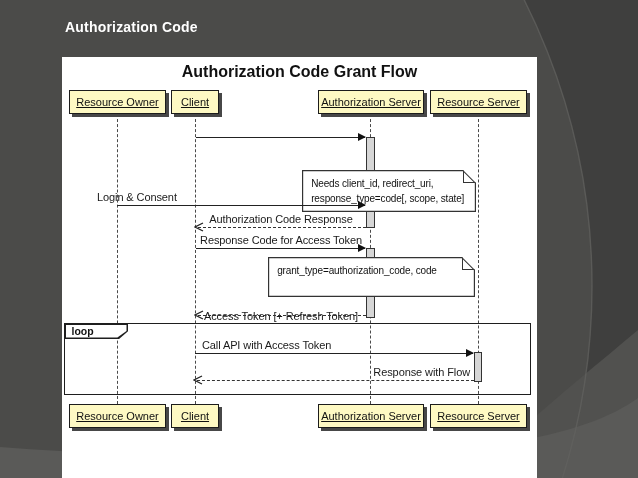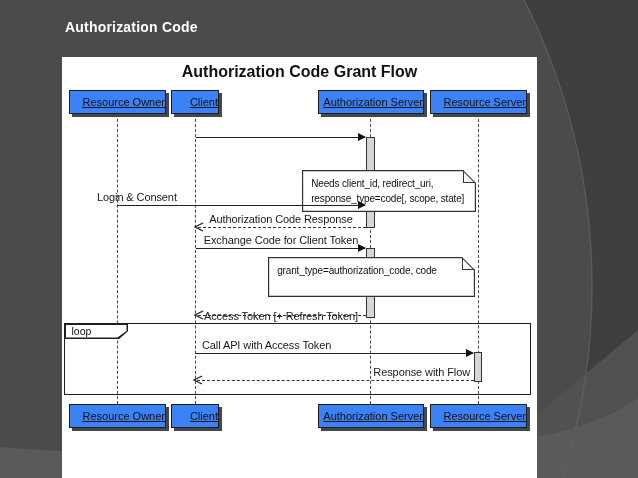--- a/index.html
+++ b/index.html
@@ -15,23 +15,23 @@
   }
   .panel{
     position:absolute;left:62px;top:57px;width:475px;height:458px;
     background:#ffffff;
   }
   .dtitle{
     position:absolute;left:0;right:0;top:6px;text-align:center;
     font-size:16px;font-weight:bold;color:#111;
   }
   .actor{
-    position:absolute;height:24px;background:#3b82f6;
+    position:absolute;height:24px;background:#fef9c3;
     border:1.4px solid #1c1c1c;box-shadow:3px 3px 0 #474747;
-    display:flex;align-items:center;justify-content:flex-end;
+    display:flex;align-items:center;justify-content:center;
     font-size:11px;color:#111;text-decoration:underline;
     box-sizing:border-box;white-space:nowrap;
   }
   .lifeline{
     position:absolute;top:57px;height:290px;width:0;
     border-left:1px dashed #4a4a4a;
   }
   .act-bar{
     position:absolute;background:#d6d6d6;border:1px solid #333;
     box-sizing:border-box;
@@ -77,21 +77,21 @@
   .looptab{
     position:absolute;left:-1px;top:-1px;width:64px;height:16px;
     background:#1e1e1e;
     -webkit-clip-path:polygon(0 0,100% 0,100% 52%,86% 100%,0 100%);
     clip-path:polygon(0 0,100% 0,100% 52%,86% 100%,0 100%);
   }
   .looptab-inner{
     position:absolute;inset:1.5px;background:#fff;
     -webkit-clip-path:polygon(0 0,100% 0,100% 50%,85% 100%,0 100%);
     clip-path:polygon(0 0,100% 0,100% 50%,85% 100%,0 100%);
-    font-size:10.5px;font-weight:normal;color:#111;
+    font-size:10.5px;font-weight:bold;color:#111;
     padding-left:6px;line-height:13px;
   }
 </style>
 </head>
 <body>
 
 <svg class="bg" width="638" height="478" viewBox="0 0 638 478">
   <rect width="638" height="478" fill="#3f3f3e"></rect>
   <circle cx="-45" cy="286" r="637" fill="#4b4b49"></circle>
   <path d="M638,330 C600,362 558,396 518,432 C478,462 430,472 378,478 L638,478 Z" fill="#51514f"></path>
@@ -141,21 +141,21 @@
   <div class="mlabel" style="left:16px;top:134px;padding-left:19px;">Login &amp; Consent</div>
   <div class="mline solid" style="left:55px;top:148px;width:248px;"></div>
   <i class="arrf" style="left:296px;top:144px;"></i>
 
   <div class="mlabel c" style="left:134px;top:156px;width:170px;">Authorization Code Response</div>
   <div class="mline dash" style="left:136px;top:170px;width:168px;"></div>
   <svg class="arro" style="left:132px;top:165px;" width="10" height="10">
       <polyline points="9,1 1,5 9,9" fill="none" stroke="#222" stroke-width="1.3"></polyline>
     </svg>
 
-  <div class="mlabel c" style="left:134px;top:177px;width:170px;">Exchange Code for Client Token</div>
+  <div class="mlabel c" style="left:134px;top:177px;width:170px;">Response Code for Access Token</div>
   <div class="mline solid" style="left:134px;top:191px;width:169px;"></div>
   <i class="arrf" style="left:296px;top:187px;"></i>
 
   <div class="note" style="left:206px;top:200px;width:207px;height:40px;">
     <div class="note-inner">
       <div>grant_type=authorization_code, code</div>
     </div>
     <span class="note-fold"></span>
   </div>
 

